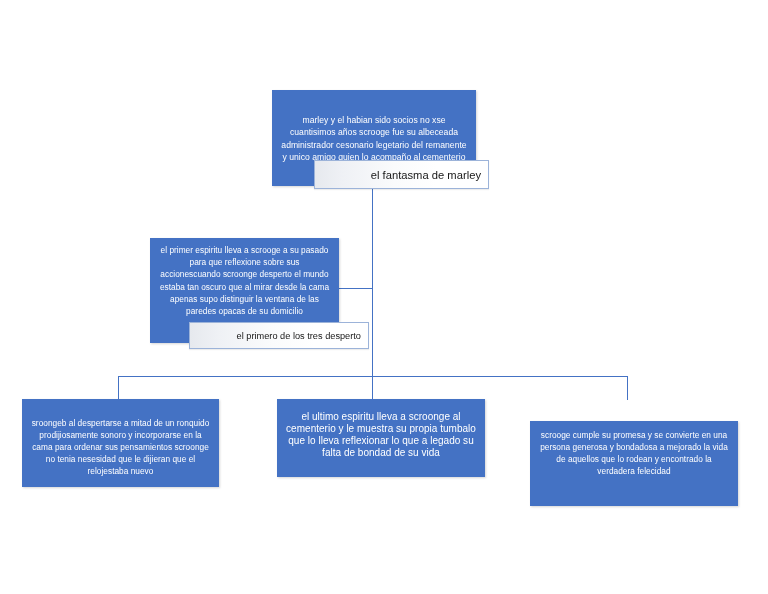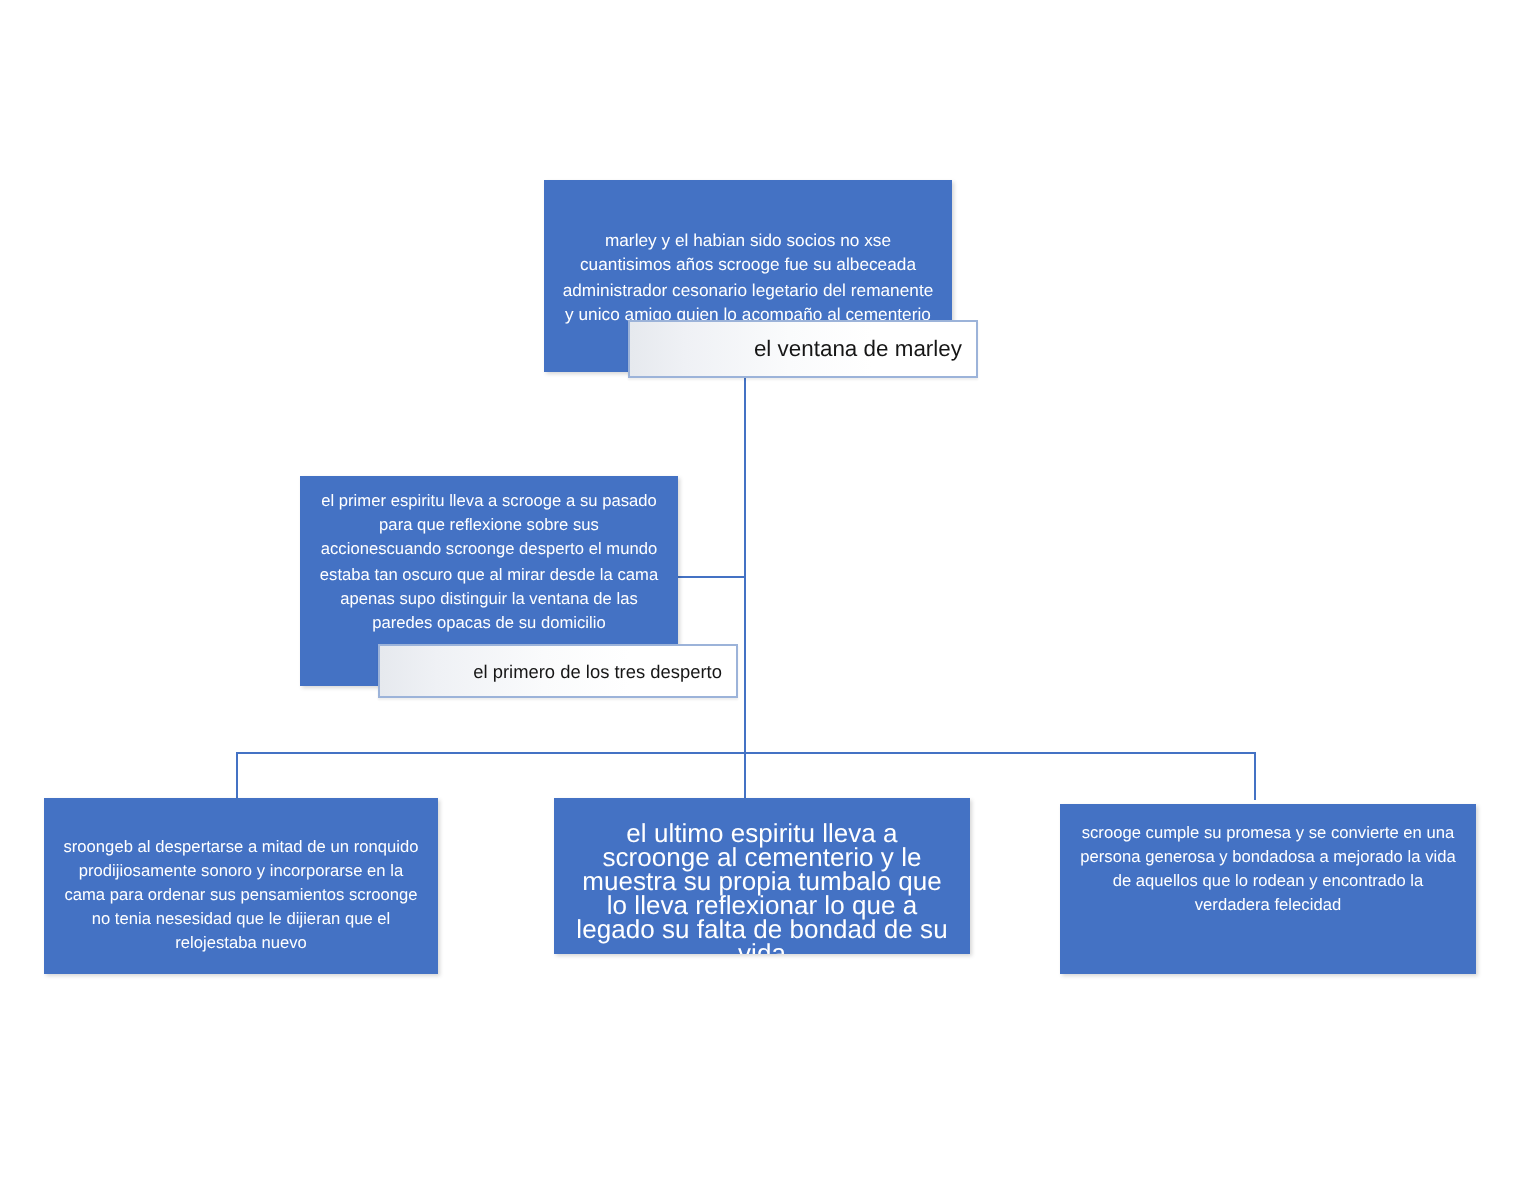--- a/index.html
+++ b/index.html
@@ -103,24 +103,24 @@
   #node-primero .node-label .label-text { font-size: 9.2px; line-height: 12px; }
 
   
   #node-segundo { left: 22px; top: 399px; width: 197px; height: 88px; }
   #node-segundo .node-body { width: 197px; height: 88px; padding-top: 19px; }
   #node-segundo .node-body .body-text { font-size: 8.3px; line-height: 11.9px; }
 
   
   #node-ultimo { left: 277px; top: 399px; width: 208px; height: 78px; }
   #node-ultimo .node-body { width: 208px; height: 78px; padding-top: 12px; }
-  #node-ultimo .node-body .body-text { font-size: 13px; line-height: 11.9px; }
+  #node-ultimo .node-body .body-text { font-size: 10px; line-height: 11.9px; }
 
   
-  #node-cambio { left: 530px; top: 402px; width: 176px; height: 85px; }
+  #node-cambio { left: 530px; top: 421px; width: 176px; height: 85px; }
   #node-cambio .node-body { width: 208px; height: 85px; padding-top: 9px; }
   #node-cambio .node-body .body-text { font-size: 8.3px; line-height: 11.9px; }
 </style>
 </head>
 <body>
 
 <div id="canvas">
 
   <div class="connector v" style="left:372px; top:186px; height:190px;"></div>
 
@@ -132,21 +132,21 @@
 
   <div class="connector v" style="left:627px; top:376px; height:24px;"></div>
 
   <div class="connector h" style="left:150px; top:288px; width:222px;"></div>
 
   <div class="node" id="node-marley">
     <div class="node-body">
       <span class="body-text">marley y el  habian sido socios  no xse cuantisimos años  scrooge fue   su albeceada administrador cesonario legetario del remanente y unico amigo quien lo acompaño al cementerio</span>
     </div>
     <div class="node-label">
-      <span class="label-text">el ventana de marley</span>
+      <span class="label-text">el fantasma de marley</span>
     </div>
   </div>
 
   <div class="node" id="node-primero">
     <div class="node-body">
       <span class="body-text">el primer espiritu lleva a scrooge a su pasado para que reflexione sobre sus accionescuando scroonge desperto el mundo estaba tan oscuro que al mirar desde la cama apenas supo distinguir la ventana de las paredes opacas de su domicilio</span>
     </div>
     <div class="node-label">
       <span class="label-text">el primero de los tres desperto</span>
     </div>

